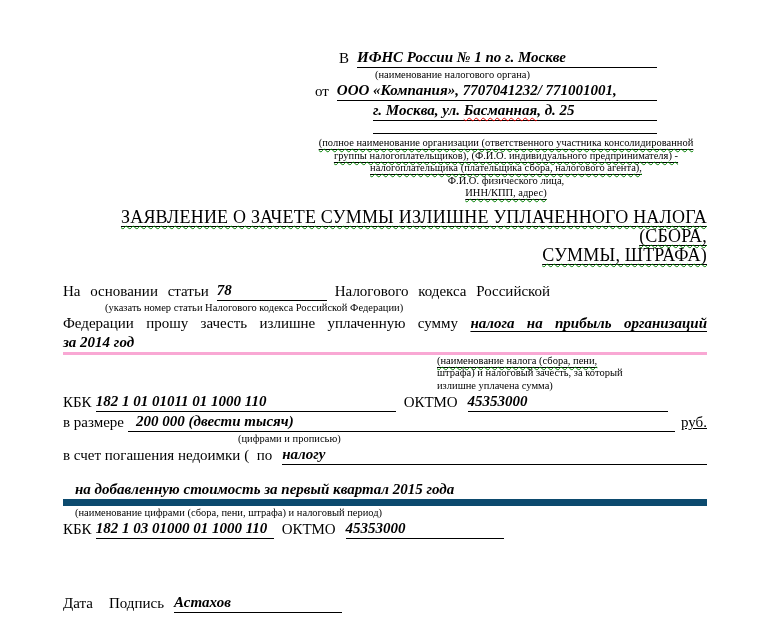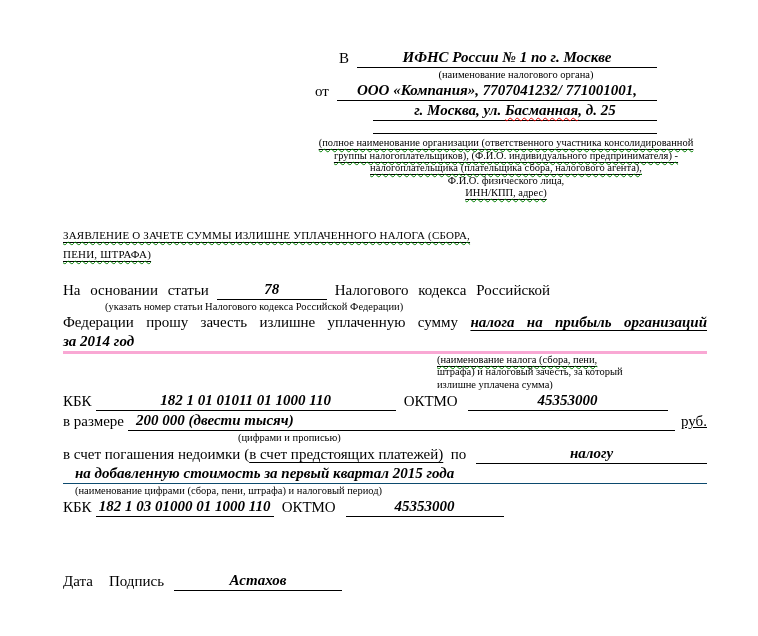--- a/index.html
+++ b/index.html
@@ -5,46 +5,46 @@
   * { margin:0; padding:0; box-sizing:border-box; }
   html,body { background:#ffffff; }
   body {
     width:758px; height:636px; overflow:hidden;
     font-family:"Liberation Serif", serif;
     font-size:15px; line-height:19px; color:#000;
   }
   .page { width:758px; height:636px; padding:48px 51px 0 63px; position:relative; }
 
   .fill { font-weight:bold; font-style:italic; }
-  .field { border-bottom:1px solid #000; text-align:center; }
+  .field { border-bottom:1px solid #000; }
   .small { font-size:10.5px; line-height:13px; }
 
   
   .u   { text-decoration-line:underline; text-decoration-style:solid; text-decoration-color:#000;
          text-decoration-thickness:1px; text-underline-offset:3px; text-decoration-skip-ink:none; }
   .sqg { text-decoration-line:underline; text-decoration-style:wavy; text-decoration-color:#008000;
          text-decoration-thickness:1px; text-underline-offset:2px; text-decoration-skip-ink:none; }
   .sqr { text-decoration-line:underline; text-decoration-style:wavy; text-decoration-color:#e00000;
          text-decoration-thickness:1px; text-underline-offset:2px; text-decoration-skip-ink:none; }
 
   
   .header { width:342px; margin-left:252px; }
   .h-row { display:flex; align-items:flex-end; }
   .h-label { padding-right:8px; white-space:nowrap; }
   .h-row .field { flex:1; }
   .to-label { margin-left:24px; }
-  .h-caption { margin-left:60px; text-align:center; }
+  .h-caption { margin-left:60px; }
   .addr-line { margin-left:58px; }
   .empty-line { margin-left:58px; height:13px; border-bottom:1px solid #000; }
 
   .org-caption { width:412px; margin-left:237px; margin-top:3px; text-align:center;
                  font-size:10.5px; line-height:12.5px; }
 
   
-  .title { margin-top:26px; text-align:left; font-size:11px; line-height:19px; letter-spacing:0.2px; }
+  .title { margin-top:8px; text-align:right; font-size:18px; line-height:19px; letter-spacing:0.2px; }
 
   
   .body { margin-top:16px; }
   .article-row { display:flex; align-items:flex-end; word-spacing:6px; }
   .article-field { width:110px; }
   .article-caption { margin-left:42px; }
   .request-line { text-align:justify; text-align-last:justify; }
   .period-line { border-bottom:3px solid #f9a8d4; }
   .tax-caption { margin-left:374px; width:236px; font-size:10.5px; line-height:12.5px; }
 
@@ -57,21 +57,21 @@
   .oktmo2-field { width:158px; }
 
   .amount-row { display:flex; align-items:flex-end; }
   .amount-row .field { flex:1; text-align:left; padding-left:8px; }
   .amount-unit { padding-left:6px; white-space:nowrap;text-decoration:underline; }
   .amount-caption { margin-left:175px; }
 
   .offset-row { display:flex; align-items:flex-end; white-space:nowrap; }
   .offset-row .pre { white-space:pre; }
   .offset-row .field { flex:1; margin-left:10px; }
-  .offset-line2 { border-bottom:1px solid #0c4a6e; padding-left:12px; }
+  .offset-line2 { border-bottom:7px solid #0c4a6e; padding-left:12px;margin-top:15px; }
   .offset-caption { margin-left:12px; }
 
   .footer { margin-top:54px; display:flex; align-items:flex-end; }
   .date-field { width:182px; }
   .sig-label { padding:0 10px 0 16px; white-space:nowrap; }
   .sig-field { width:168px; }
 </style>
 </head>
 <body>
 
@@ -94,21 +94,21 @@
   <div class="org-caption">
     <div><span class="u"><span class="sqg">(полное наименование организации (ответственного участника консолидированной</span></span></div>
     <div><span class="u"><span class="sqg">группы налогоплательщиков), (Ф.И.О. индивидуального предпринимателя) -</span></span></div>
     <div><span class="u"><span class="sqg">налогоплательщика (плательщика сбора, налогового агента),</span></span></div>
     <div><span>Ф.И.О. физического лица,</span></div>
     <div><span class="u"><span class="sqg">ИНН/КПП, адрес)</span></span></div>
   </div>
 
   <div class="title">
     <div><span class="u"><span class="sqg">ЗАЯВЛЕНИЕ О ЗАЧЕТЕ СУММЫ ИЗЛИШНЕ УПЛАЧЕННОГО НАЛОГА (СБОРА,</span></span></div>
-    <div><span class="u"><span class="sqg">ПЕНИ, ШТРАФА)</span></span></div>
+    <div><span class="u"><span class="sqg">СУММЫ, ШТРАФА)</span></span></div>
   </div>
 
   <div class="body">
 
     <div class="article-row">
       <span>На основании статьи</span>
       <span class="field article-field" style="margin:0 8px;"><span class="fill">78</span></span>
       <span>Налогового кодекса Российской</span>
     </div>
     <div class="article-caption small">(указать номер статьи Налогового кодекса Российской Федерации)</div>
@@ -132,21 +132,20 @@
 
     <div class="amount-row">
       <span>в размере</span>
       <span class="field" style="margin-left:4px;"><span class="fill">200 000 (двести тысяч)</span></span>
       <span class="amount-unit">руб.</span>
     </div>
     <div class="amount-caption small">(цифрами и прописью)</div>
 
     <div class="offset-row">
       <span class="pre">в счет погашения недоимки (</span>
-        <span class="u">в счет предстоящих платежей)</span>
         <span class="pre">  по</span>
       <span class="field"><span class="fill">налогу</span></span>
     </div>
     <div class="offset-line2"><span class="fill">на добавленную стоимость за первый квартал 2015 года</span></div>
     <div class="offset-caption small">(наименование цифрами (сбора, пени, штрафа) и налоговый период)</div>
 
     <div class="kbk-row">
       <span class="kbk-label">КБК</span>
       <span class="field kbk2-field"><span class="fill">182 1 03 01000 01 1000 110</span></span>
       <span class="oktmo-label">ОКТМО</span>

